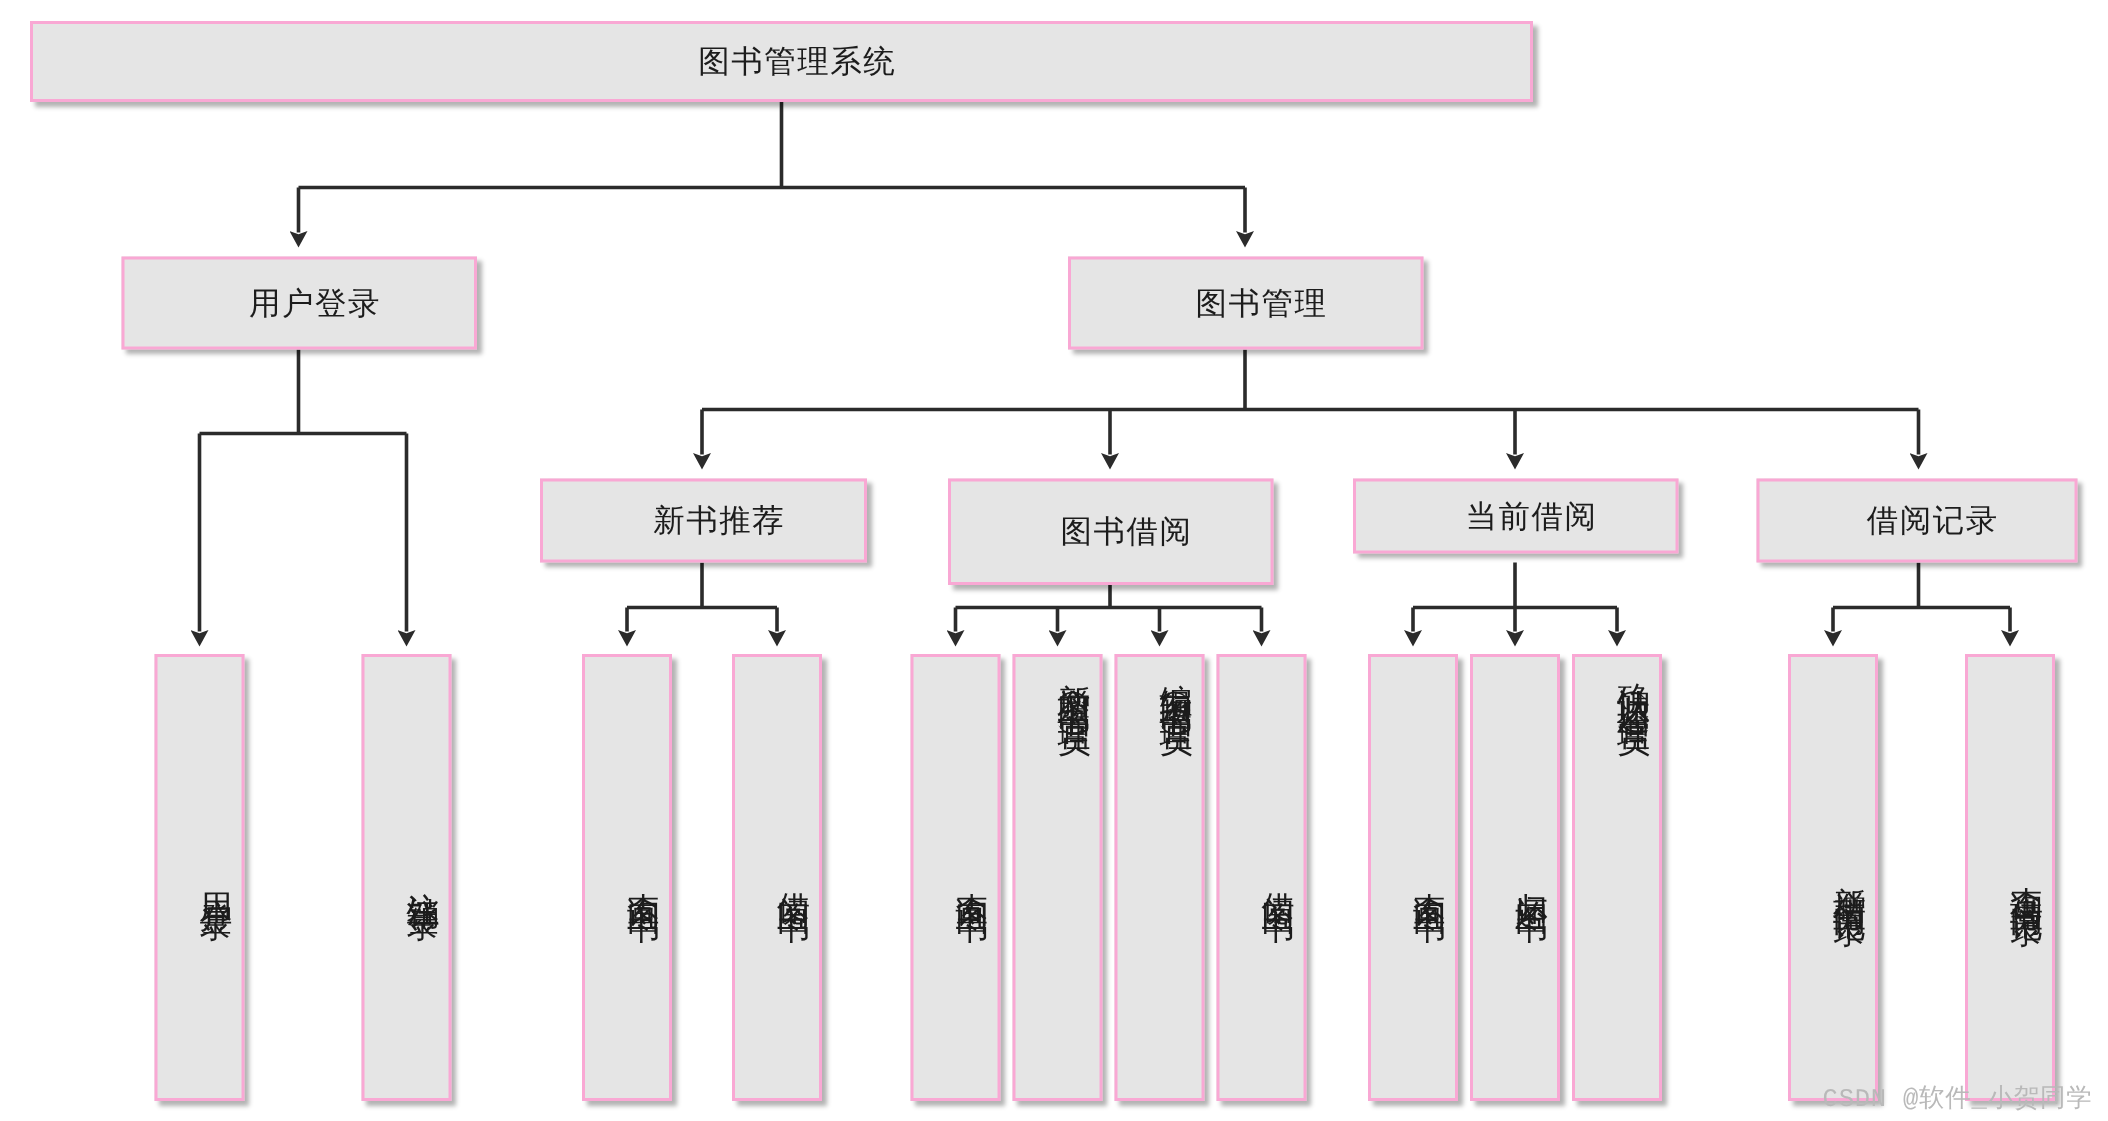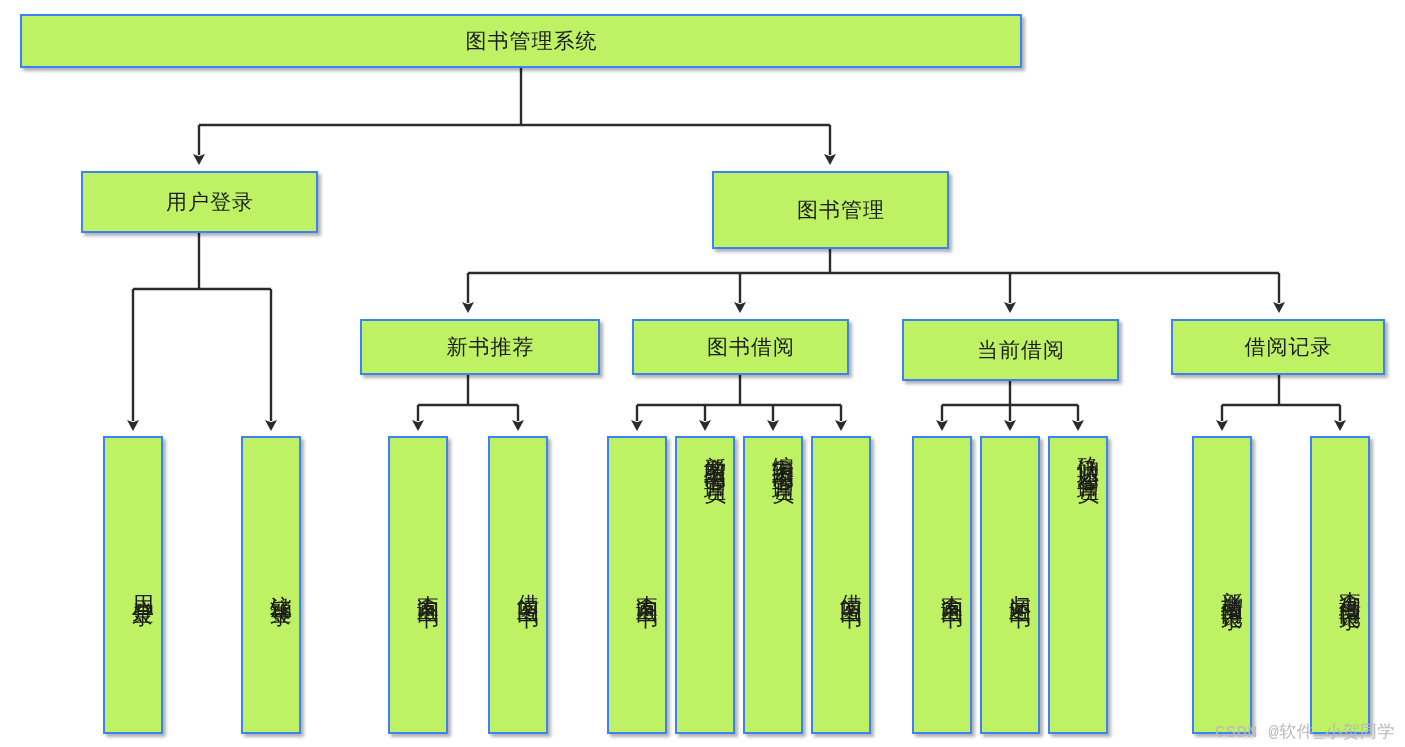--- a/index.html
+++ b/index.html
@@ -18,22 +18,22 @@
   #edges{
     position:absolute;
     left:0; top:0;
     width:1405px;
     height:747px;
     pointer-events:none;
   }
   .node{
     position:absolute;
     box-sizing:border-box;
-    background:#bef264;
-    border:2px solid #3b82f6;
+    background:#e5e5e5;
+    border:2px solid #f9a8d4;
     box-shadow:3px 3px 3px rgba(0,0,0,0.30);
     display:flex;
     align-items:center;
     justify-content:center;
     z-index:2;
     padding-left:21px;
   }
   .node .label{
     font-size:21px;
     line-height:1.25;
@@ -127,33 +127,33 @@
   </svg>
 
   <div class="node" style="left:20px; top:14px; width:1002px; height:54px;">
     <span class="label">图书管理系统</span>
   </div>
 
   <div class="node" style="left:81px; top:171px; width:237px; height:62px;">
     <span class="label">用户登录</span>
   </div>
 
-  <div class="node" style="left:712px; top:171px; width:237px; height:78px;">
+  <div class="node" style="left:712px; top:171px; width:237px; height:62px;">
     <span class="label">图书管理</span>
   </div>
 
-  <div class="node" style="left:360px; top:319px; width:240px; height:56px;">
+  <div class="node" style="left:360px; top:319px; width:218px; height:56px;">
     <span class="label">新书推荐</span>
   </div>
 
-  <div class="node" style="left:632px; top:319px; width:217px; height:56px;">
+  <div class="node" style="left:632px; top:319px; width:217px; height:71px;">
     <span class="label">图书借阅</span>
   </div>
 
-  <div class="node" style="left:902px; top:319px; width:217px; height:62px;">
+  <div class="node" style="left:902px; top:319px; width:217px; height:50px;">
     <span class="label">当前借阅</span>
   </div>
 
   <div class="node" style="left:1171px; top:319px; width:214px; height:56px;">
     <span class="label">借阅记录</span>
   </div>
 
   <div class="node vert" style="left:103px; top:436px; width:60px; height:298px;">
     <span class="label">用户登录</span>
   </div>

